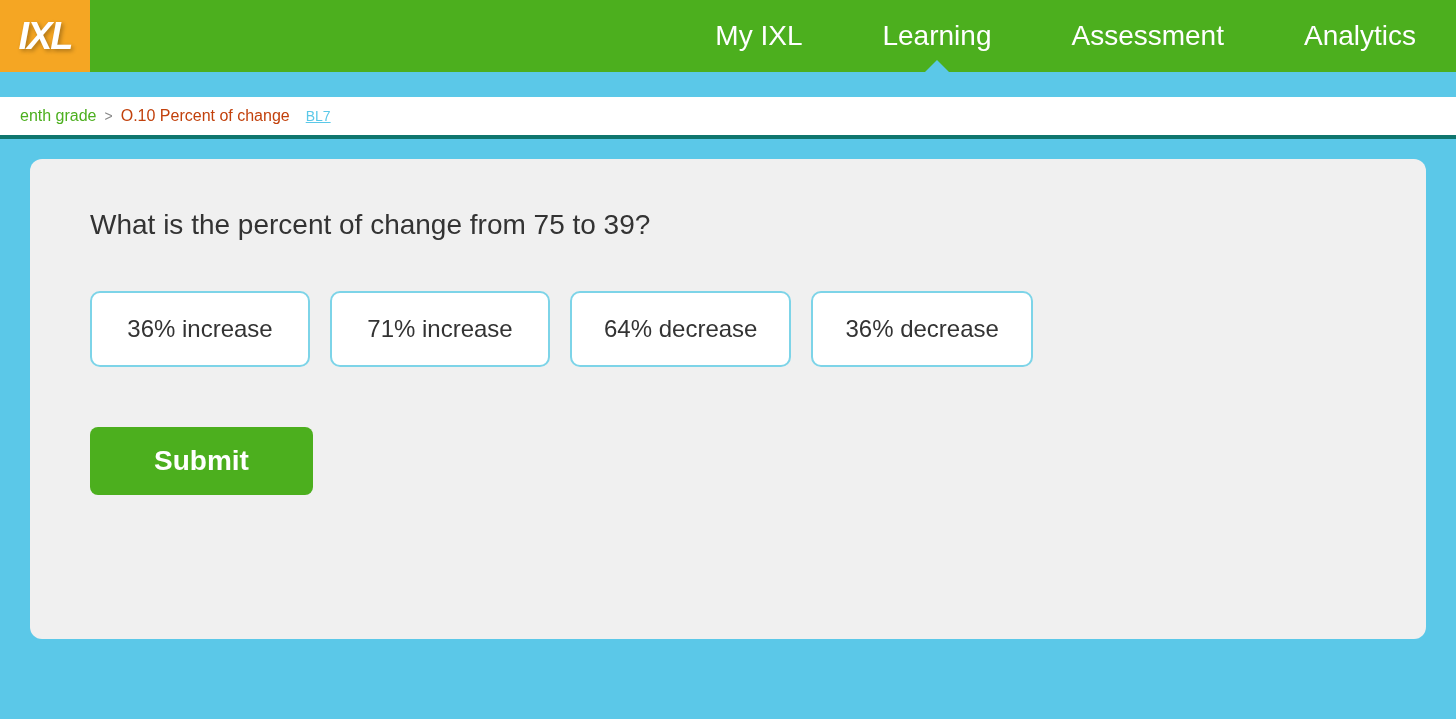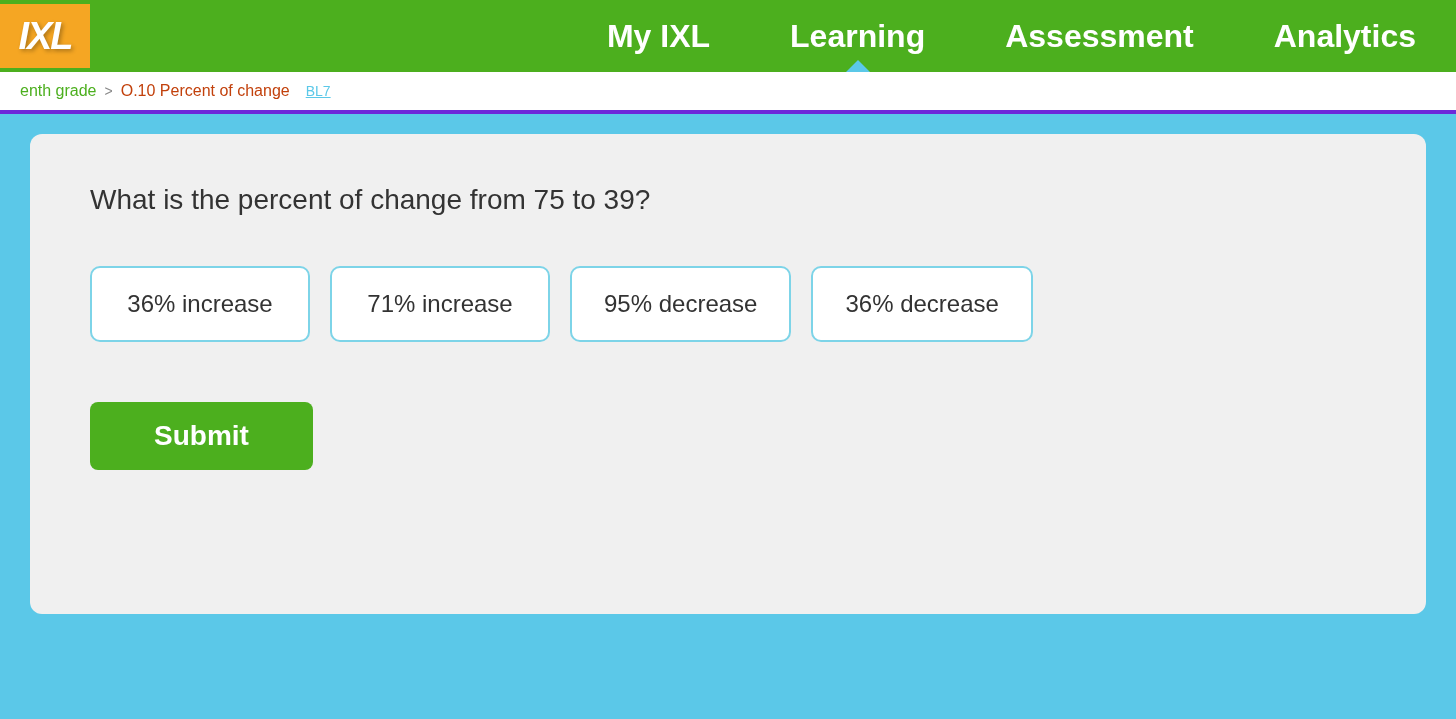--- a/index.html
+++ b/index.html
@@ -21,21 +21,21 @@
       display: flex;
       align-items: center;
       height: 72px;
       padding: 0 0 0 0;
       position: relative;
     }
 
     .logo-area {
       background: #f5a623;
       width: 90px;
-      height: 64px;
+      height: 72px;
       display: flex;
       align-items: center;
       justify-content: center;
       flex-shrink: 0;
     }
 
     .logo-text {
       color: white;
       font-size: 38px;
       font-weight: 900;
@@ -46,22 +46,22 @@
 
     .nav-links {
       display: flex;
       align-items: center;
       margin-left: auto;
       height: 100%;
     }
 
     .nav-item {
       color: white;
-      font-size: 32px;
-      font-weight: 700;
+      font-size: 28px;
+      font-weight: 400;
       padding: 0 40px;
       height: 100%;
       display: flex;
       align-items: center;
       cursor: pointer;
       text-decoration: none;
       position: relative;
     }
 
     .nav-item.active::after {
@@ -79,21 +79,22 @@
 
     
     .breadcrumb {
       background: white;
       padding: 10px 20px;
       display: flex;
       align-items: center;
       gap: 8px;
       font-size: 16px;
       color: #555;
-      border-bottom: 4px solid #6d28d9;
+      border-bottom: 4px solid #0f766e;
+      margin-top: 25px;
     }
 
     .breadcrumb-link {
       color: #4caf1e;
       cursor: pointer;
       text-decoration: none;
     }
 
     .breadcrumb-separator {
       color: #888;
@@ -192,19 +193,19 @@
   <span class="breadcrumb-code">BL7</span>
 </nav>
 
 <main class="main-container">
   <div class="question-card">
     <p class="question-text">What is the percent of change from 75 to 39?</p>
 
     <div class="answer-choices">
       <button class="answer-btn">36% increase</button>
       <button class="answer-btn">71% increase</button>
-      <button class="answer-btn">95% decrease</button>
+      <button class="answer-btn">64% decrease</button>
       <button class="answer-btn">36% decrease</button>
     </div>
 
     <button class="submit-btn">Submit</button>
   </div>
 </main>
 
 </body></html>

